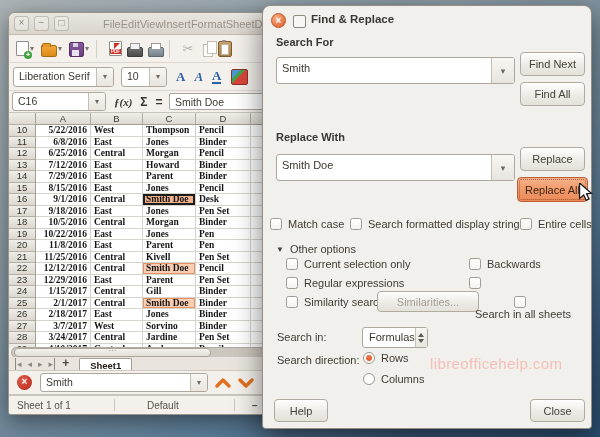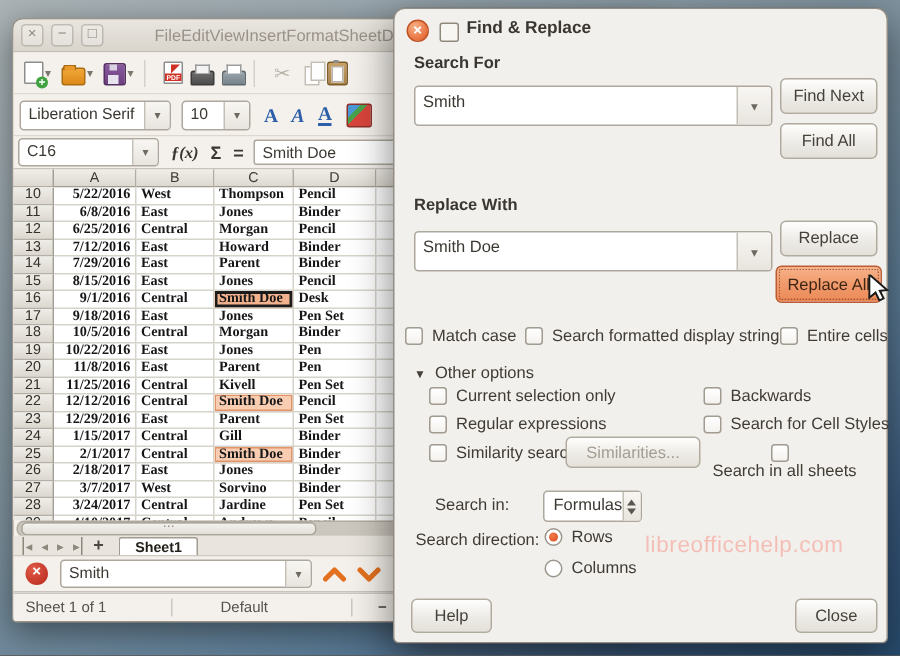--- a/index.html
+++ b/index.html
@@ -450,33 +450,32 @@
     <div class="cb-item" style="left:206px;top:252px;">
       <span class="cb"></span>
       <span class="lbl">Backwards</span>
     </div>
     <div class="cb-item" style="left:23px;top:271px;">
       <span class="cb"></span>
       <span class="lbl">Regular expressions</span>
     </div>
     <div class="cb-item" style="left:206px;top:271px;">
       <span class="cb"></span>
-      <span class="lbl">Search for Cell Styles</span>
     </div>
     <div class="cb-item" style="left:23px;top:290px;">
       <span class="cb"></span>
       <span class="lbl">Similarity search</span>
     </div>
-    <div class="btn disabled" style="left:114px;top:285px;width:90px;height:21px;">Similarities...</div>
+    <div class="btn disabled" style="left:114px;top:285px;width:102px;height:21px;">Similarities...</div>
     <div class="cb-item" style="left:206px;top:290px;flex-direction:column;">
       <span class="cb"></span>
       <span class="lbl">Search in all sheets</span>
     </div>
 
-    <span class="lbl" style="position:absolute;left:14px;top:325px;margin-left:13px;">Search in:</span>
+    <span class="lbl" style="position:absolute;left:14px;top:325px;">Search in:</span>
     <div class="spinner">
       <span class="val">Formulas</span>
       <span class="spin-btns">
         <span class="tri-up"></span>
         <span class="tri-dn"></span>
       </span>
     </div>
 
     <span class="lbl" style="position:absolute;left:14px;top:348px;">Search direction:</span>
     <div class="cb-item" style="left:100px;top:346px;">

